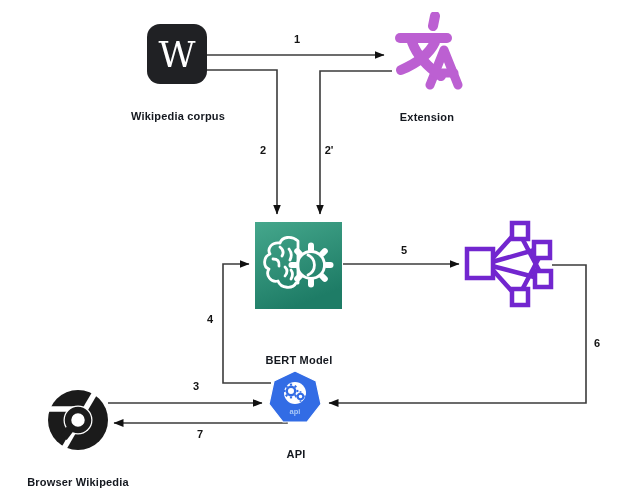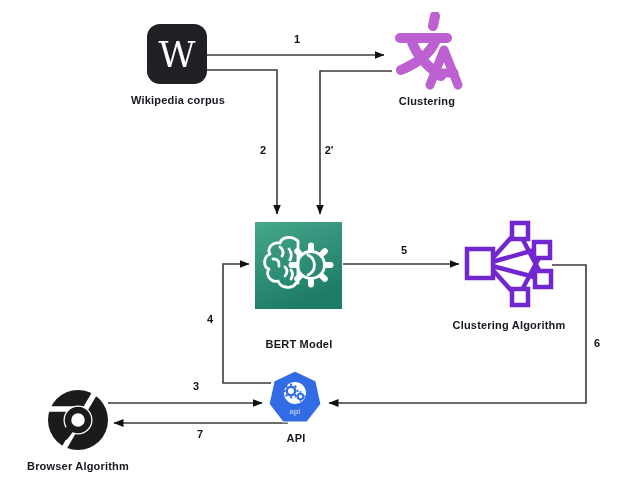--- a/index.html
+++ b/index.html
@@ -1,21 +1,21 @@
 <!DOCTYPE html>
 <html><head>
 <meta charset="utf-8">
 <style>
   html,body{margin:0;padding:0;background:#ffffff;}
   #canvas{position:relative;width:630px;height:489px;background:#ffffff;overflow:hidden;
           font-family:"Liberation Sans", sans-serif;}
   .layer{position:absolute;left:0;top:0;width:630px;height:489px;}
   .node-icon{position:absolute;}
   .node-label{position:absolute;transform:translate(-50%,-50%);font-size:11px;font-weight:bold;
-              color:#14181f;white-space:nowrap;letter-spacing:.2px;}
+              color:#14181f;white-space:nowrap;letter-spacing:.2px;margin-top:16px;}
   .edge-label{position:absolute;transform:translate(-50%,-50%);font-size:11px;font-weight:bold;
               color:#141414;white-space:nowrap;}
 </style>
 </head>
 <body>
 
 <div id="canvas">
 
   <svg class="layer" width="630" height="489" viewBox="0 0 630 489">
     <defs>
@@ -57,21 +57,21 @@
       <g stroke="#bc60d2" fill="none" stroke-linecap="round" stroke-linejoin="round">
         <path d="M49 4 L47 14" stroke-width="10"></path>
         <path d="M14 26 H61" stroke-width="10"></path>
         <path d="M49 30 Q41 47 15 58" stroke-width="10"></path>
         <path d="M26 30 Q33 49 55 64" stroke-width="10"></path>
         <path d="M44 73 L58 38 L72 73" stroke-width="9"></path>
         <path d="M49 61 H68" stroke-width="9"></path>
       </g>
     </svg>
   </div>
-  <div class="node-label" style="left:427px;top:101px">Clustering</div>
+  <div class="node-label" style="left:427px;top:101px">Extension</div>
 
   <div class="node-icon" style="left:255px;top:222px;width:87px;height:87px">
     <svg width="87" height="87" viewBox="0 0 87 87">
       <defs>
         <linearGradient id="bertg" x1="0" y1="0" x2="0.4" y2="1">
           <stop offset="0" stop-color="#45a78c"></stop>
           <stop offset="1" stop-color="#1e7c66"></stop>
         </linearGradient>
       </defs>
       <rect x="0" y="0" width="87" height="87" fill="url(#bertg)"></rect>
@@ -113,21 +113,20 @@
       </g>
       <g stroke="#7226cf" stroke-width="4.5" fill="#ffffff">
         <rect x="9" y="33" width="26" height="29"></rect>
         <rect x="54" y="7" width="16" height="16"></rect>
         <rect x="76" y="26" width="16" height="16"></rect>
         <rect x="77" y="55" width="16" height="16"></rect>
         <rect x="54" y="73" width="16" height="16"></rect>
       </g>
     </svg>
   </div>
-  <div class="node-label" style="left:509px;top:325px">Clustering Algorithm</div>
 
   <div class="node-icon" style="left:266px;top:370px;width:58px;height:58px">
     <svg width="58" height="58" viewBox="0 0 58 58">
       <polygon points="29,1 50,11 55,34 41,52 17,52 3,34 8,11" fill="#326ce5" stroke="#ffffff" stroke-width="1.2"></polygon>
       <circle cx="29" cy="23" r="11" fill="#ffffff"></circle>
 
       <g stroke="#326ce5" fill="none">
         <circle cx="25" cy="21" r="4.2" stroke-width="2.4"></circle>
         <g stroke-width="2.2">
           <line x1="25" y1="15.6" x2="25" y2="13.6"></line>
@@ -158,15 +157,15 @@
       <g stroke="#ffffff" stroke-width="5.5">
         <line x1="2" y1="21" x2="29" y2="21"></line>
         <line x1="37" y1="25" x2="50" y2="3"></line>
         <line x1="28.5" y1="42" x2="17" y2="62"></line>
       </g>
       <circle cx="32" cy="32" r="14.5" fill="#ffffff"></circle>
       <line x1="24" y1="41" x2="17.5" y2="49.5" stroke="#1b1b1b" stroke-width="8"></line>
       <circle cx="32" cy="32" r="10" fill="#ffffff" stroke="#1b1b1b" stroke-width="6.5"></circle>
     </svg>
   </div>
-  <div class="node-label" style="left:78px;top:466px">Browser Algorithm</div>
+  <div class="node-label" style="left:78px;top:466px">Browser Wikipedia</div>
 
 </div>
 
 </body></html>

